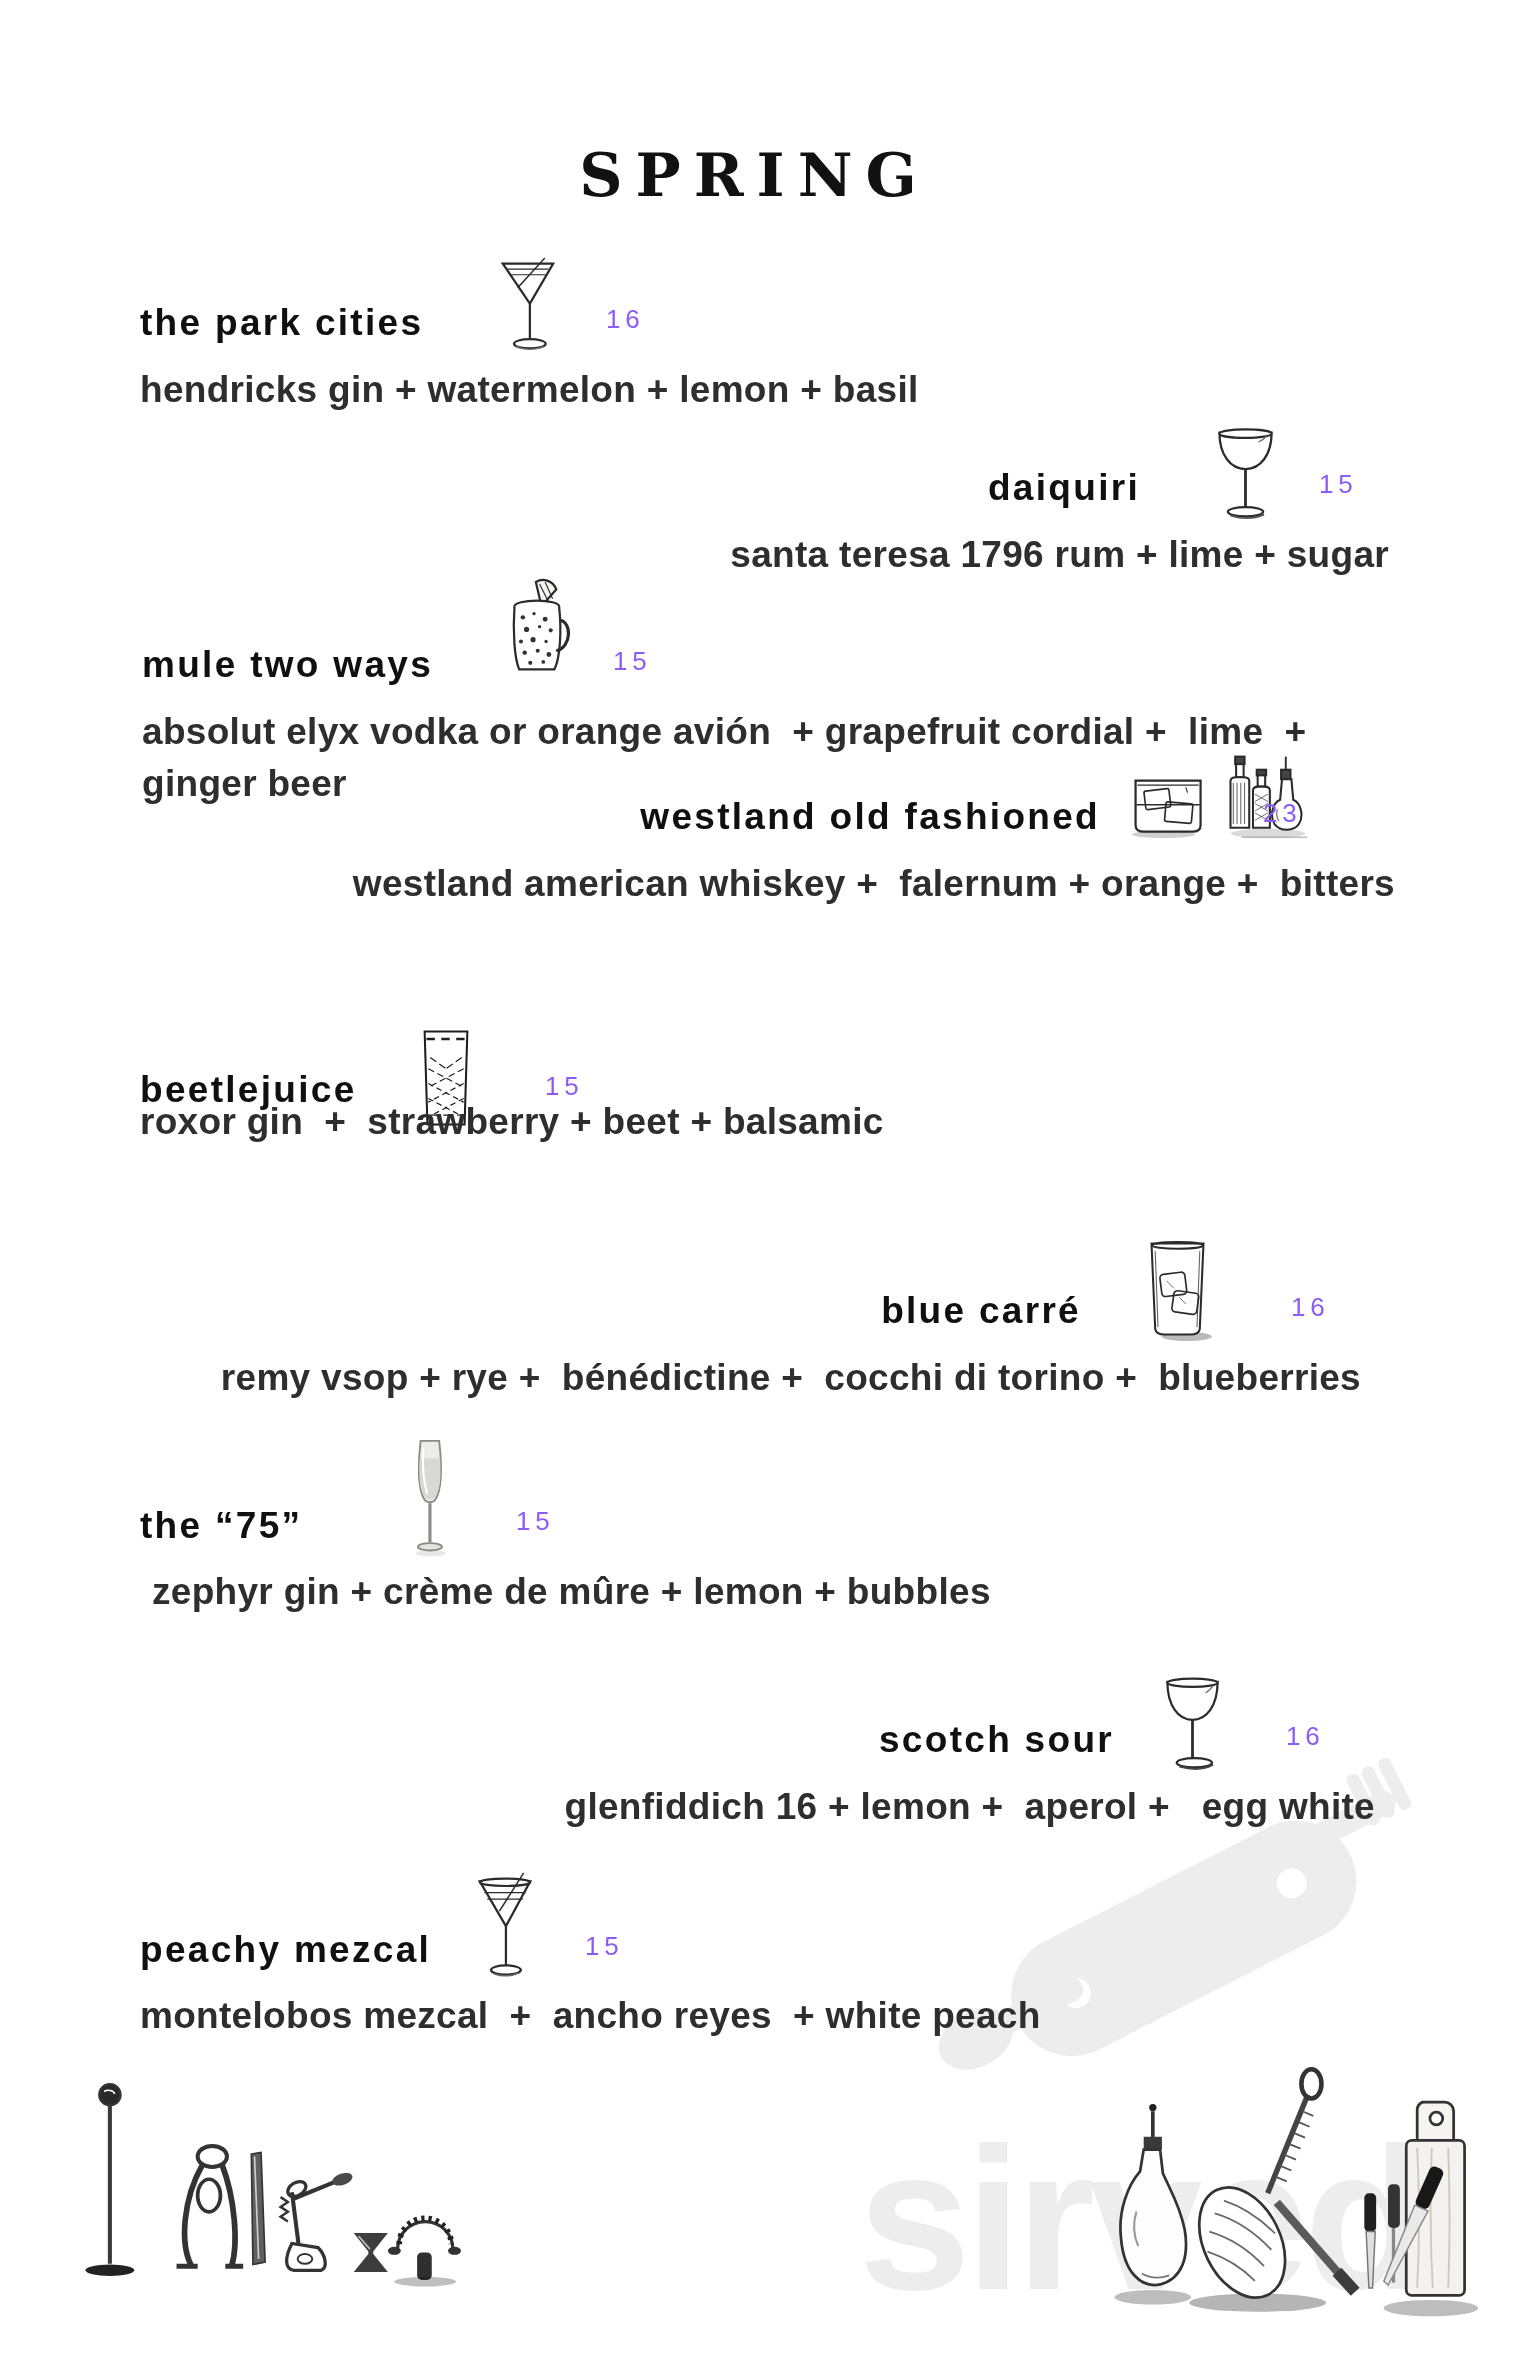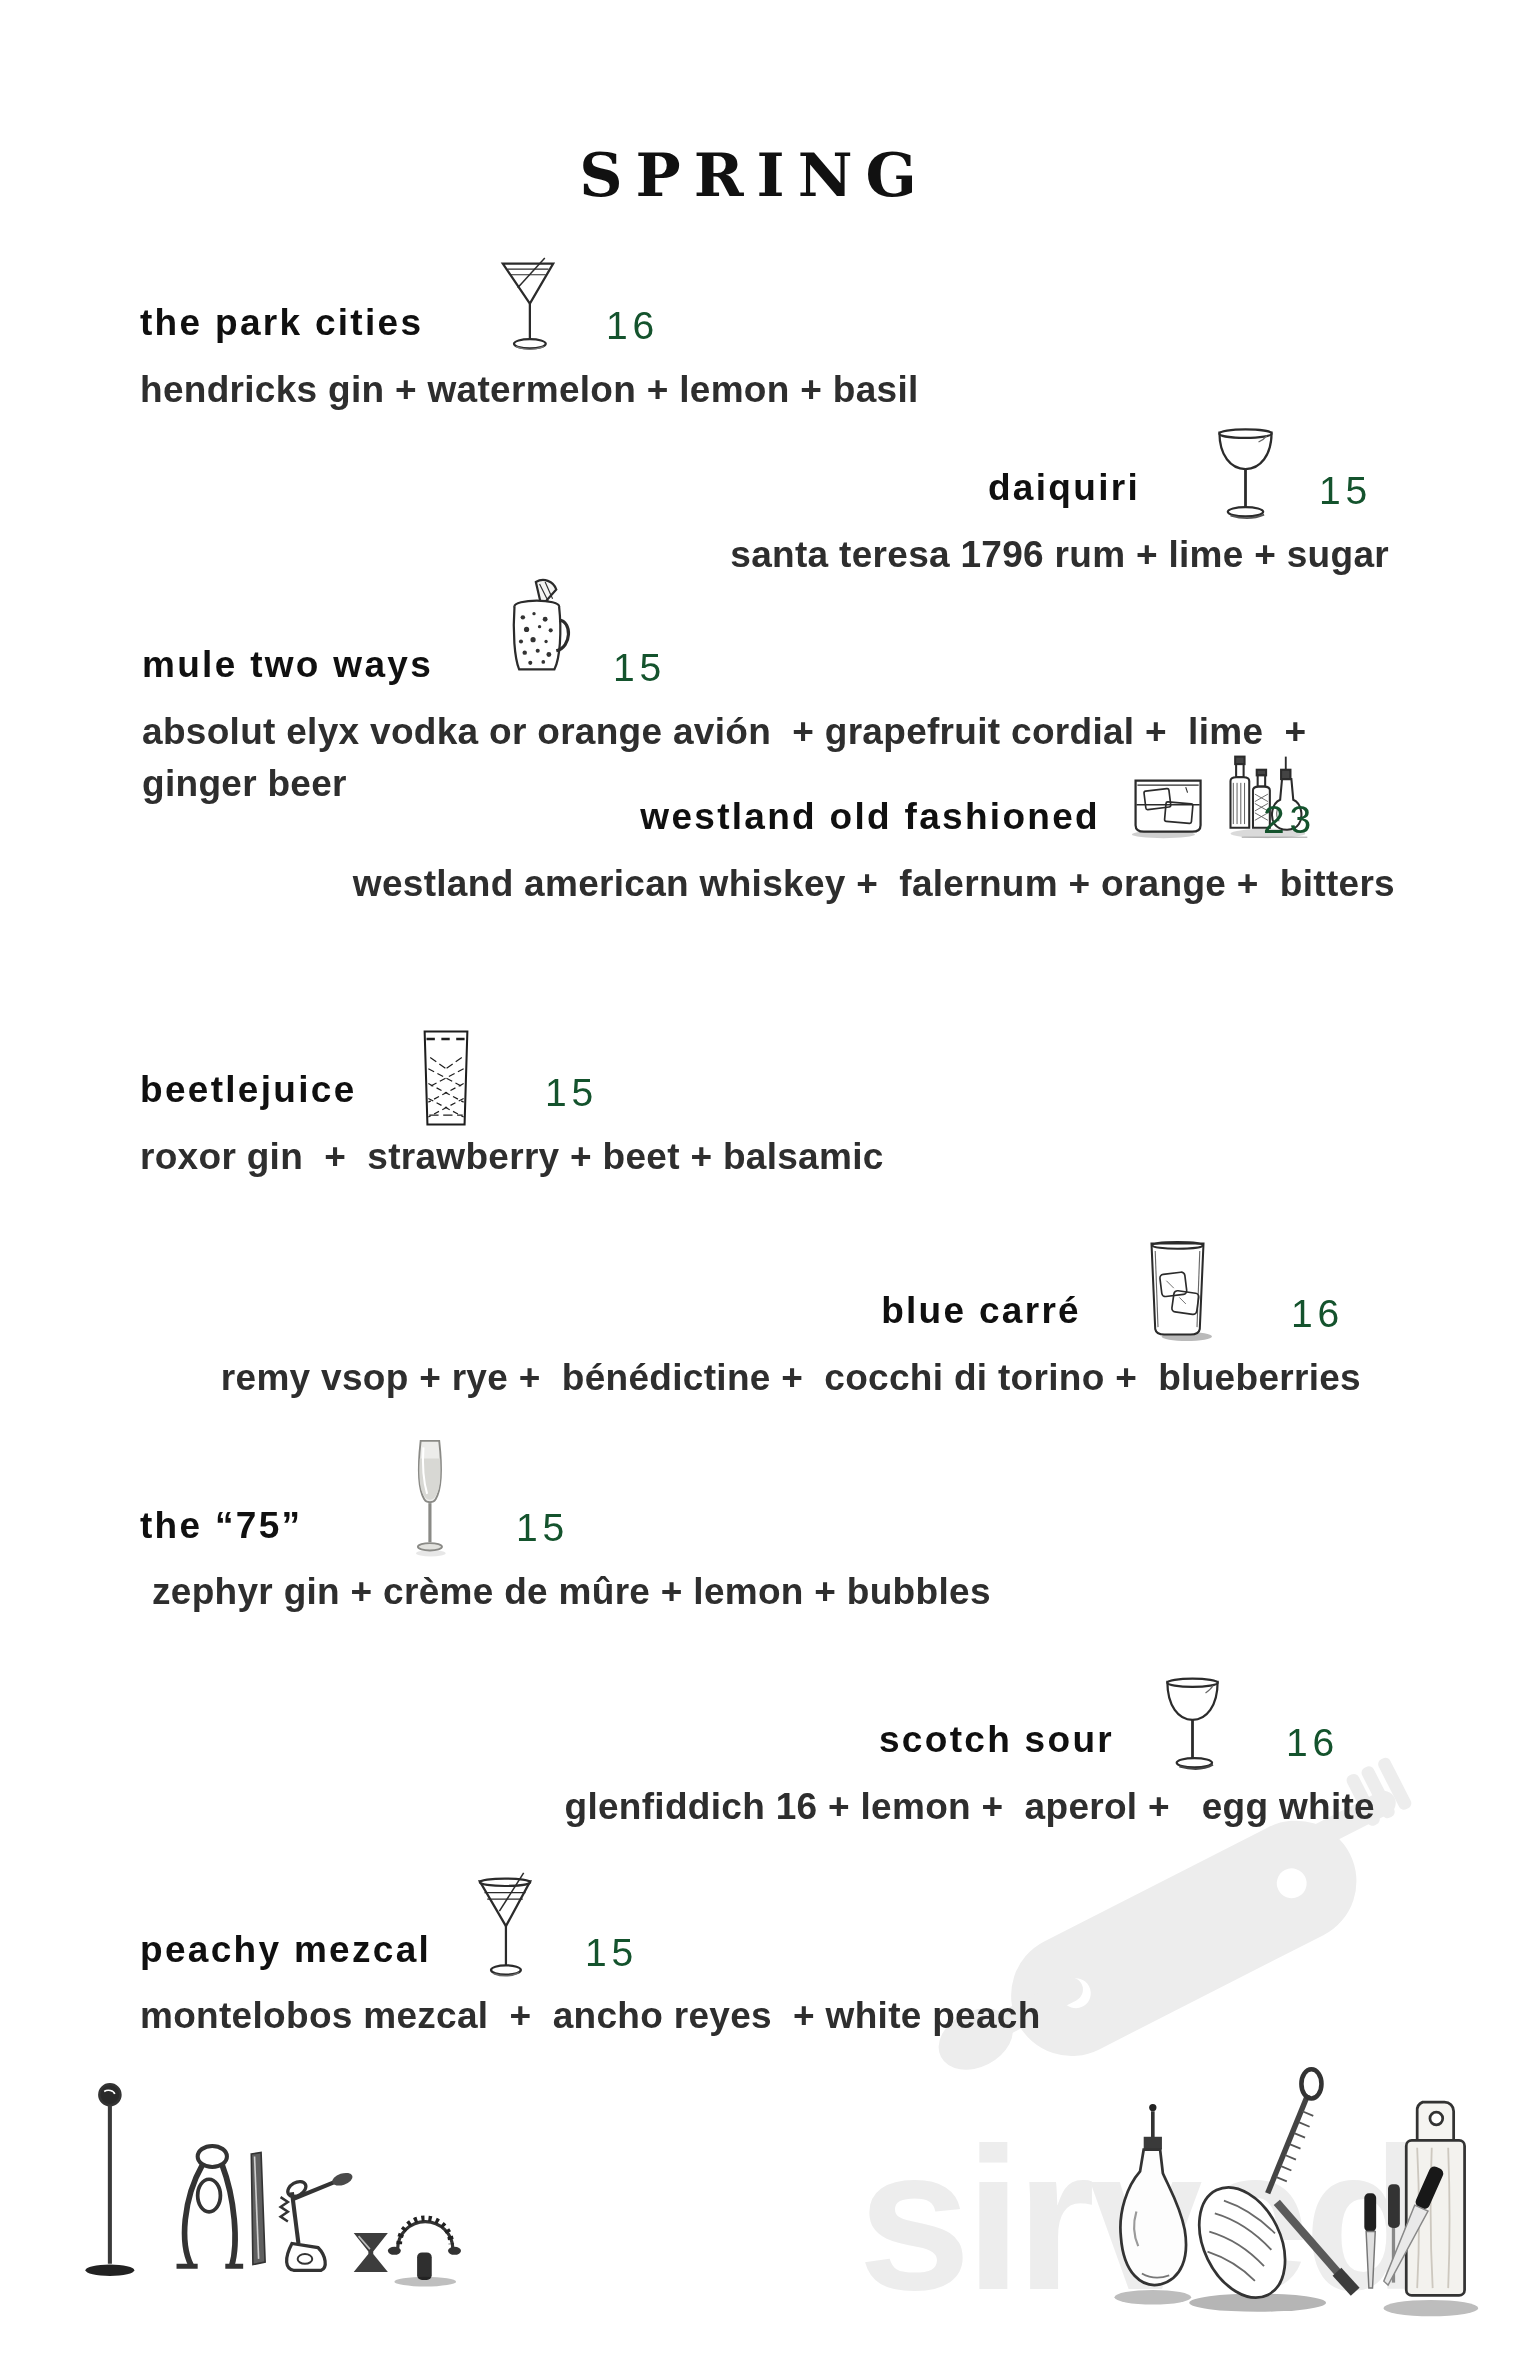--- a/index.html
+++ b/index.html
@@ -26,24 +26,24 @@
   .drink-name{
     position:absolute;
     font-weight:700;
     font-size:37px;
     letter-spacing:2.3px;
     color:#101010;
     white-space:nowrap;
   }
   .drink-price{
     position:absolute;
-    font-size:39px;
+    font-size:26px;
     font-weight:400;
     letter-spacing:4.7px;
-    color:#14532d;
+    color:#8b5cf6;
     white-space:nowrap;
   }
   .drink-ingredients{
     position:absolute;
     font-size:37px;
     font-weight:700;
     letter-spacing:0.3px;
     color:#2e2e2e;
     white-space:pre-wrap;
     line-height:52px;
@@ -202,21 +202,21 @@
           <path d="M12,62 L50,82" stroke-dasharray="6 4"></path>
           <path d="M50,62 L12,82" stroke-dasharray="6 4"></path>
           <path d="M12,78 L50,98" stroke-dasharray="6 4"></path>
           <path d="M50,78 L12,98" stroke-dasharray="6 4"></path>
           <path d="M14,34 L31,46 M48,34 L31,46" stroke-dasharray="8 4"></path>
           <path d="M13,96 H49" stroke-dasharray="10 5"></path>
         </g>
       </svg>
     </div>
     <div class="drink-price" style="left:545px;top:1071px">15</div>
-    <div class="drink-ingredients" style="left:140px;top:1131px">roxor gin  +  strawberry + beet + balsamic</div>
+    <div class="drink-ingredients" style="left:140px;top:1096px">roxor gin  +  strawberry + beet + balsamic</div>
 
     <div class="drink-name ta-r" style="right:458px;top:1290px">blue carré</div>
     <div class="icon-box" style="left:1142px;top:1238px;width:71px;height:104px">
       <svg viewBox="0 0 76 112" fill="none" stroke="#2b2b2b" stroke-width="2.2">
         <ellipse cx="48" cy="106" rx="27" ry="5" fill="#00000045" stroke="none"></ellipse>
         <path d="M10,6 L66,6 L62,98 Q61,104 52,104 H24 Q15,104 14,98 Z" fill="#ffffff"></path>
         <ellipse cx="38" cy="8" rx="27" ry="3.6"></ellipse>
         <path d="M14,14 L17,96" stroke-width="1.2" stroke="#666"></path>
         <path d="M62,14 L59,96" stroke-width="1.2" stroke="#666"></path>
         <rect x="20" y="38" width="27" height="24" rx="4" transform="rotate(-7 33 50)" stroke-width="1.8"></rect>

